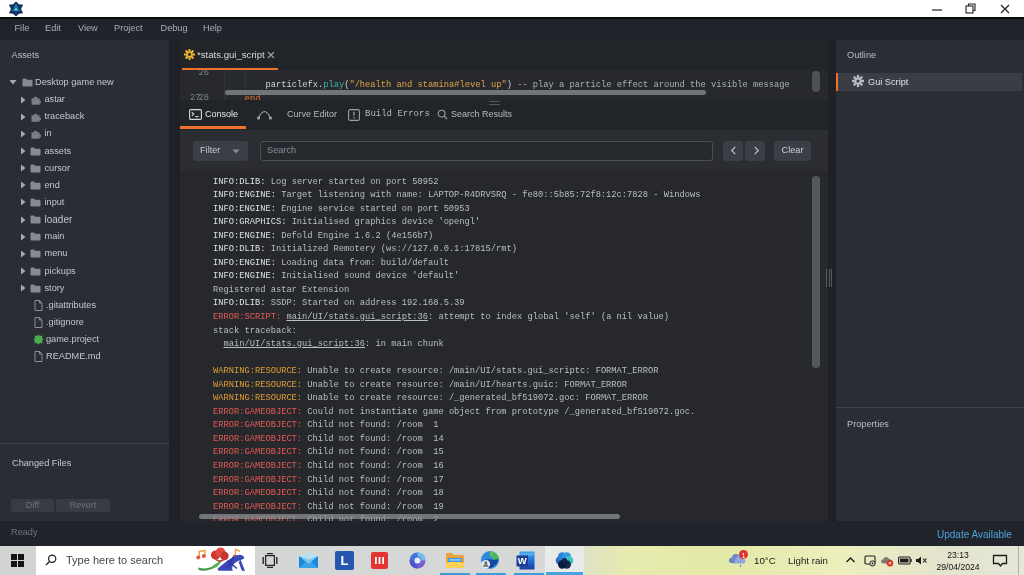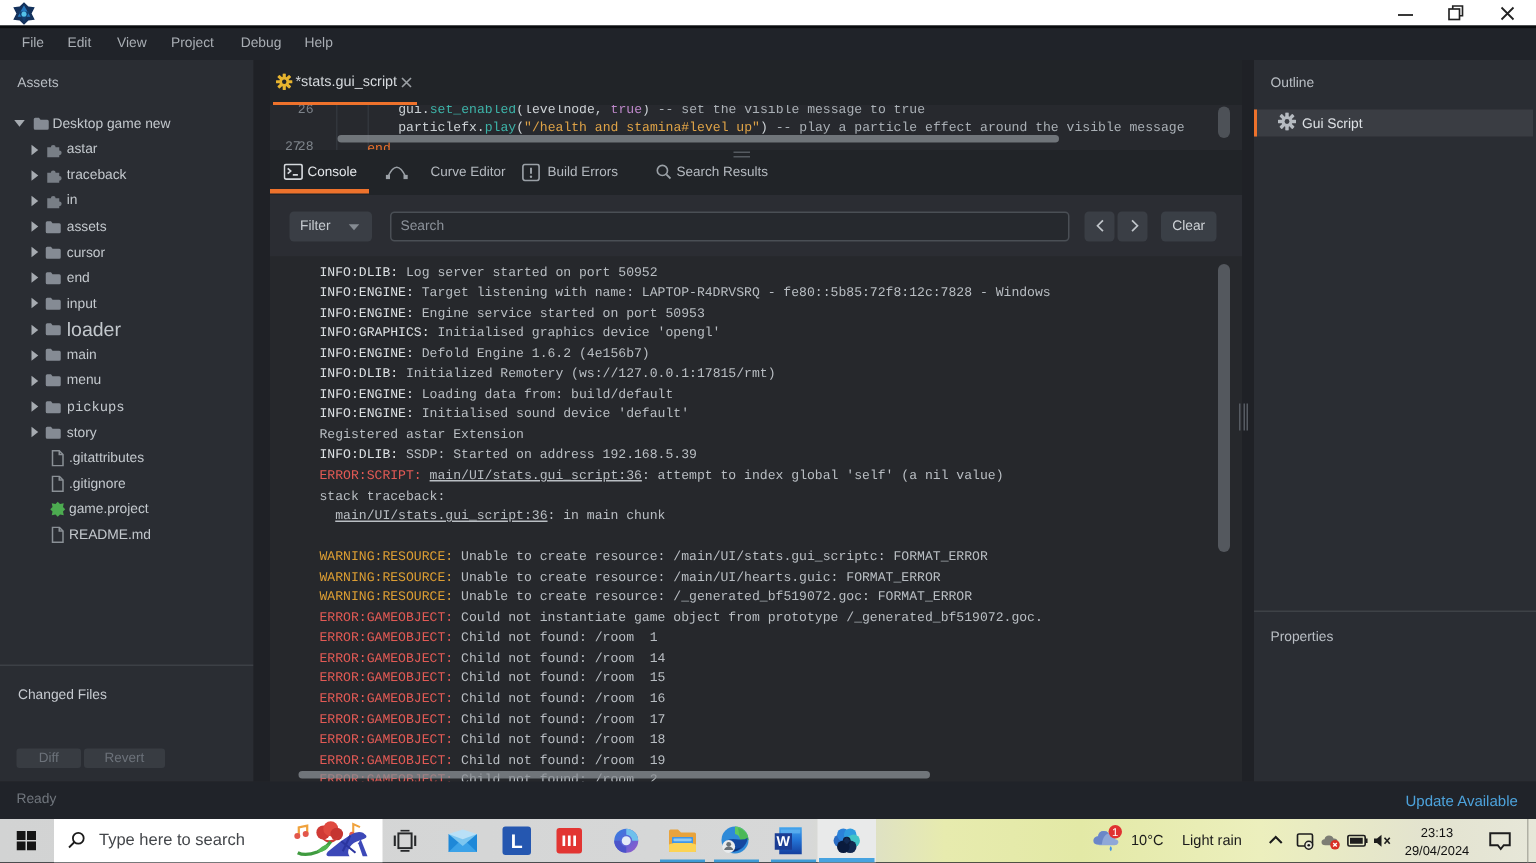--- a/index.html
+++ b/index.html
@@ -88,42 +88,42 @@
 <svg class="a" style="left:30px;top:197.95px;" width="11" height="9" viewBox="0 0 11 9">
       <path d="M0.5 1.5 Q0.5 0.5 1.5 0.5 L4 0.5 L5 1.8 L9.5 1.8 Q10.5 1.8 10.5 2.8 L10.5 7.5 Q10.5 8.5 9.5 8.5 L1.5 8.5 Q0.5 8.5 0.5 7.5 Z" fill="#858b94"></path>
     </svg>
 <div class="a" style="left:44.5px;top:195.9px;height:13px;line-height:13px;font-size:9.2px;color:#c3c8cd;white-space:nowrap;">input</div>
 <svg class="a" style="left:19.5px;top:215.6px;" width="6" height="8" viewBox="0 0 6 8">
       <path d="M1 0.5 L5.5 4 L1 7.5 Z" fill="#a6abb1"></path>
     </svg>
 <svg class="a" style="left:30px;top:215.1px;" width="11" height="9" viewBox="0 0 11 9">
       <path d="M0.5 1.5 Q0.5 0.5 1.5 0.5 L4 0.5 L5 1.8 L9.5 1.8 Q10.5 1.8 10.5 2.8 L10.5 7.5 Q10.5 8.5 9.5 8.5 L1.5 8.5 Q0.5 8.5 0.5 7.5 Z" fill="#858b94"></path>
     </svg>
-<div class="a" style="left:44.5px;top:213.1px;height:13px;line-height:13px;font-size:13px;color:#c3c8cd;white-space:nowrap;">loader</div>
+<div class="a" style="left:44.5px;top:213.1px;height:13px;line-height:13px;font-size:10px;color:#c3c8cd;white-space:nowrap;">loader</div>
 <svg class="a" style="left:19.5px;top:232.75px;" width="6" height="8" viewBox="0 0 6 8">
       <path d="M1 0.5 L5.5 4 L1 7.5 Z" fill="#a6abb1"></path>
     </svg>
 <svg class="a" style="left:30px;top:232.25px;" width="11" height="9" viewBox="0 0 11 9">
       <path d="M0.5 1.5 Q0.5 0.5 1.5 0.5 L4 0.5 L5 1.8 L9.5 1.8 Q10.5 1.8 10.5 2.8 L10.5 7.5 Q10.5 8.5 9.5 8.5 L1.5 8.5 Q0.5 8.5 0.5 7.5 Z" fill="#858b94"></path>
     </svg>
 <div class="a" style="left:44.5px;top:230.2px;height:13px;line-height:13px;font-size:9.2px;color:#c3c8cd;white-space:nowrap;">main</div>
 <svg class="a" style="left:19.5px;top:249.9px;" width="6" height="8" viewBox="0 0 6 8">
       <path d="M1 0.5 L5.5 4 L1 7.5 Z" fill="#a6abb1"></path>
     </svg>
 <svg class="a" style="left:30px;top:249.4px;" width="11" height="9" viewBox="0 0 11 9">
       <path d="M0.5 1.5 Q0.5 0.5 1.5 0.5 L4 0.5 L5 1.8 L9.5 1.8 Q10.5 1.8 10.5 2.8 L10.5 7.5 Q10.5 8.5 9.5 8.5 L1.5 8.5 Q0.5 8.5 0.5 7.5 Z" fill="#858b94"></path>
     </svg>
 <div class="a" style="left:44.5px;top:247.4px;height:13px;line-height:13px;font-size:9.2px;color:#c3c8cd;white-space:nowrap;">menu</div>
 <svg class="a" style="left:19.5px;top:267.04999999999995px;" width="6" height="8" viewBox="0 0 6 8">
       <path d="M1 0.5 L5.5 4 L1 7.5 Z" fill="#a6abb1"></path>
     </svg>
 <svg class="a" style="left:30px;top:266.54999999999995px;" width="11" height="9" viewBox="0 0 11 9">
       <path d="M0.5 1.5 Q0.5 0.5 1.5 0.5 L4 0.5 L5 1.8 L9.5 1.8 Q10.5 1.8 10.5 2.8 L10.5 7.5 Q10.5 8.5 9.5 8.5 L1.5 8.5 Q0.5 8.5 0.5 7.5 Z" fill="#858b94"></path>
     </svg>
-<div class="a" style="left:44.5px;top:264.5px;height:13px;line-height:13px;font-size:9.2px;color:#c3c8cd;white-space:nowrap;font-family:Liberation Mono, monospace;">pickups</div>
+<div class="a" style="left:44.5px;top:264.5px;height:13px;line-height:13px;font-size:9.2px;color:#c3c8cd;white-space:nowrap;">pickups</div>
 <svg class="a" style="left:19.5px;top:284.2px;" width="6" height="8" viewBox="0 0 6 8">
       <path d="M1 0.5 L5.5 4 L1 7.5 Z" fill="#a6abb1"></path>
     </svg>
 <svg class="a" style="left:30px;top:283.7px;" width="11" height="9" viewBox="0 0 11 9">
       <path d="M0.5 1.5 Q0.5 0.5 1.5 0.5 L4 0.5 L5 1.8 L9.5 1.8 Q10.5 1.8 10.5 2.8 L10.5 7.5 Q10.5 8.5 9.5 8.5 L1.5 8.5 Q0.5 8.5 0.5 7.5 Z" fill="#858b94"></path>
     </svg>
 <div class="a" style="left:44.5px;top:281.7px;height:13px;line-height:13px;font-size:9.2px;color:#c3c8cd;white-space:nowrap;">story</div>
 <svg class="a" style="left:33.5px;top:299.85px;" width="9" height="11" viewBox="0 0 9 11">
 <path d="M1 0.5 H5.5 L8 3 V10.5 H1 Z" fill="none" stroke="#8a9096" stroke-width="1"></path>
       <path d="M5.5 0.5 V3 H8" fill="none" stroke="#8a9096" stroke-width="1"></path>
@@ -168,21 +168,20 @@
 <svg class="a" style="left:267px;top:51px;" width="8" height="8" viewBox="0 0 8 8">
       <path d="M1 1 L7 7 M7 1 L1 7" stroke="#9ba0a5" stroke-width="1.1"></path>
     </svg>
 <div class="a" style="left:182px;top:68px;width:96px;height:2px;background:#ee722c;"></div>
 <div class="a" style="left:180px;top:70px;width:648px;height:30px;background:#27292e;overflow:hidden;" id="code">
 <div class="a" style="left:43.5px;top:0;width:1px;height:30px;background:#32363c;"></div>
 <div class="a" style="left:64.8px;top:0;width:1px;height:30px;background:#32363c;"></div>
 <div class="a mono" style="left:10px;top:-2.5px;width:19px;text-align:right;font-size:8.74px;line-height:11px;color:#7d838a;">26</div>
 <div class="a mono" style="left:10px;top:23px;width:19px;text-align:left;font-size:8.74px;line-height:11px;color:#7d838a;">27</div>
 <div class="a mono" style="left:10px;top:22.9px;width:19px;text-align:right;font-size:8.74px;line-height:11px;color:#7d838a;">28</div>
-<div class="a mono" style="left:85.5px;top:-2.5px;font-size:8.74px;line-height:11px;white-space:pre;"><span style="color:#cdd2d6">gui.</span><span style="color:#3db3a8">set_enabled</span><span style="color:#cdd2d6">(levelnode, </span><span style="color:#bd87c9">true</span><span style="color:#cdd2d6">) </span><span style="color:#aab0b6">-- set the visible message to true</span></div>
 <div class="a mono" style="left:85.5px;top:10.3px;font-size:8.74px;line-height:11px;white-space:pre;"><span style="color:#cdd2d6">particlefx.</span><span style="color:#3db3a8">play</span><span style="color:#cdd2d6">(</span><span style="color:#dfa347">"/health and stamina#level up"</span><span style="color:#cdd2d6">) </span><span style="color:#aab0b6">-- play a particle effect around the visible message</span></div>
 <div class="a mono" style="left:64.8px;top:23.8px;font-size:8.74px;line-height:11px;white-space:pre;color:#ee722c;">end</div>
 <div class="a" style="left:45px;top:19.5px;width:481px;height:5px;background:rgba(138,143,148,0.75);border-radius:2.5px;"></div>
 <div class="a" style="left:632px;top:1px;width:8px;height:21px;background:#4d5157;border-radius:4px;"></div>
 </div>
 <div class="a" style="left:180px;top:100px;width:648px;height:30px;background:#212428;"></div>
 <div class="a" style="left:489px;top:101px;width:11px;height:1px;background:#555a60;"></div>
 <div class="a" style="left:489px;top:103.5px;width:11px;height:1px;background:#555a60;"></div>
 <svg class="a" style="left:189px;top:109px;" width="13" height="11" viewBox="0 0 13 11">
 <rect x="0.6" y="0.6" width="11.8" height="9.8" rx="1.2" fill="none" stroke="#d4d8dc" stroke-width="1.1"></rect>
@@ -195,21 +194,21 @@
 <path d="M1.5 9 Q7.5 -4 13.5 9" fill="none" stroke="#9aa0a6" stroke-width="1.1"></path>
 <rect x="0.2" y="7.6" width="2.8" height="2.8" fill="#9aa0a6"></rect>
       <rect x="12" y="7.6" width="2.8" height="2.8" fill="#9aa0a6"></rect>
     </svg>
 <div class="a" style="left:275px;top:108px;height:13px;line-height:13px;font-size:9px;color:#b5bac0;margin-left:12px;">Curve Editor</div>
 <svg class="a" style="left:348px;top:109px;" width="12" height="12" viewBox="0 0 12 12">
 <rect x="0.6" y="0.6" width="10.8" height="10.8" rx="1.5" fill="none" stroke="#9aa0a6" stroke-width="1.1"></rect>
 <line x1="6" y1="2.8" x2="6" y2="6.8" stroke="#9aa0a6" stroke-width="1.3"></line>
       <circle cx="6" cy="8.8" r="0.8" fill="#9aa0a6"></circle>
     </svg>
-<div class="a" style="left:365px;top:108px;height:13px;line-height:13px;font-size:9px;color:#b5bac0;">Build Errors</div>
+<div class="a" style="left:365px;top:108px;height:13px;line-height:13px;font-size:9px;color:#b5bac0;font-family:Liberation Mono, monospace;">Build Errors</div>
 <svg class="a" style="left:437px;top:109px;" width="11" height="11" viewBox="0 0 11 11">
 <circle cx="4.6" cy="4.6" r="3.4" fill="none" stroke="#9aa0a6" stroke-width="1.1"></circle>
 <line x1="7.2" y1="7.2" x2="10" y2="10" stroke="#9aa0a6" stroke-width="1.2"></line>
     </svg>
 <div class="a" style="left:451px;top:108px;height:13px;line-height:13px;font-size:9px;color:#b5bac0;">Search Results</div>
 <div class="a" style="left:180px;top:130px;width:648px;height:41px;background:#2b2d33;"></div>
 <div class="a" style="left:193px;top:141px;width:55px;height:19.5px;background:#3a3e45;border-radius:3px;"></div>
 <div class="a" style="left:200px;top:144px;height:13px;line-height:13px;font-size:9.2px;color:#c6cbd0;">Filter</div>
 <svg class="a" style="left:232px;top:148.5px;" width="8" height="5" viewBox="0 0 8 5">
       <path d="M0.5 0.5 L7.5 0.5 L4 4.5 Z" fill="#858b92"></path>

